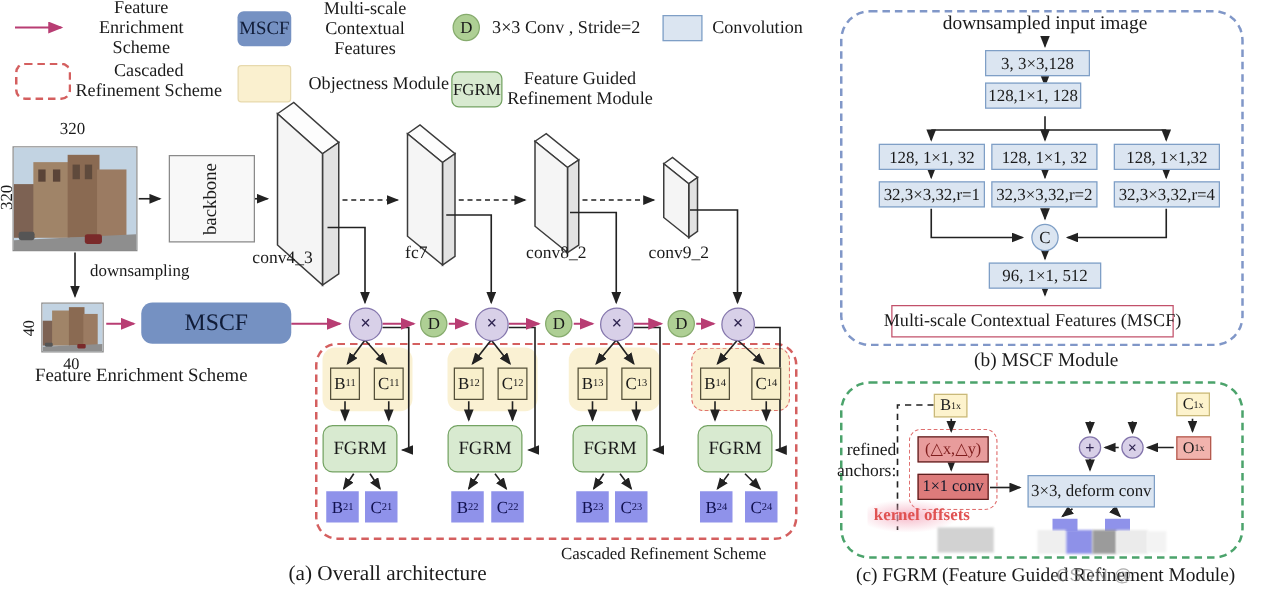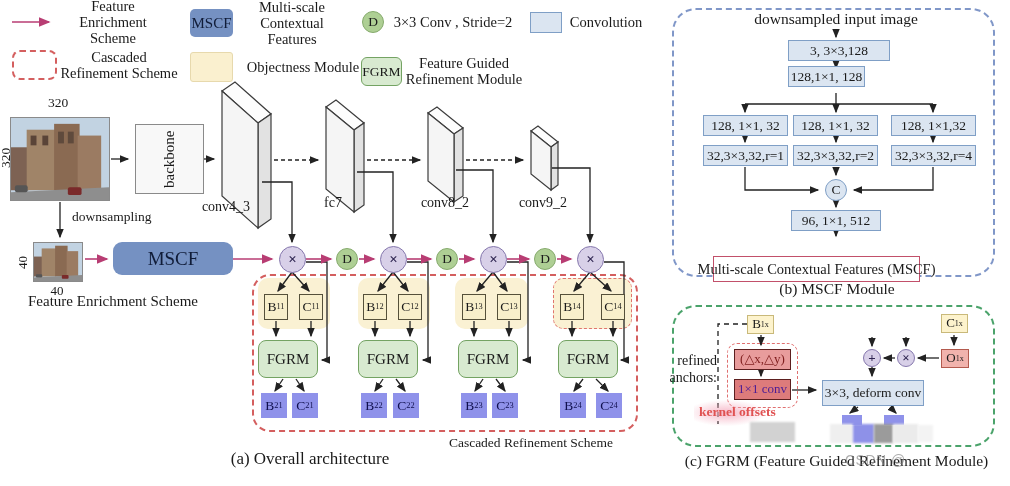--- a/index.html
+++ b/index.html
@@ -24,21 +24,21 @@
   .dashblue{border:2px dashed #8097c8;border-radius:24px}
   .dashgreen{border:2px dashed #4ba36b;border-radius:24px}
   .dashpink{border:1.6px dashed #e07070;border-radius:10px}
   .mscfchip{background:#7591c2;color:#101c38;border-radius:5px;font-size:15px}
   .objchip{background:#faf0cf;border:1px solid #e7d9ad;border-radius:3px}
   .fgrmchip{background:#d8ead0;border:1.3px solid #74a363;border-radius:6px;font-size:13.5px}
   .convchip{background:#dbe5f1;border:1.2px solid #7f9fc6}
   .efbox{background:#d9d2e8;border:1.3px solid #6b5e8e;font-size:13.5px}
   .ylchip{background:#fdf3cd;border:1.3px solid #c9b97a;font-size:13px}
   .off1{background:#e89c9c;border:1.4px solid #5c1f1f;color:#7f1d1d;font-size:13px}
-  .off2{background:#dd7b7b;border:1.4px solid #5c1f1f;color:#4c1d95;font-size:13px}
+  .off2{background:#dd7b7b;border:1.4px solid #5c1f1f;color:#0f172a;font-size:13px}
   .o1xbox{background:#f1b3ad;border:1.3px solid #b35a4e;font-size:13px}
   .mscfout{background:#fff;border:1.5px solid #c2506a;font-size:14.5px}
   .lbl{font-size:14.5px}
   sub{font-size:0.62em;line-height:0}
   .photo{border:1px solid #8a8a8a}
   .wm{font-family:"Liberation Sans","DejaVu Sans",sans-serif;color:rgba(122,122,122,0.62);font-size:14px;letter-spacing:.5px}
   .blur{filter:blur(1px)}
 </style>
 </head>
 <body>
@@ -266,31 +266,31 @@
   <div class="abs ctr purplebox z3" style="left:393px;top:393px;width:26px;height:25px">C<sub>22</sub></div>
   <div class="abs ctr purplebox z3" style="left:461px;top:393px;width:26px;height:25px">B<sub>23</sub></div>
   <div class="abs ctr purplebox z3" style="left:492px;top:393px;width:26px;height:25px">C<sub>23</sub></div>
   <div class="abs ctr purplebox z3" style="left:560px;top:393px;width:26px;height:25px">B<sub>24</sub></div>
   <div class="abs ctr purplebox z3" style="left:596px;top:393px;width:26px;height:25px">C<sub>24</sub></div>
 
   <div class="abs ctr z3" style="left:428px;top:435px;width:206px;height:16px;font-size:13.5px;white-space:nowrap">Cascaded Refinement Scheme</div>
   <div class="abs ctr z3" style="left:210px;top:449px;width:200px;height:20px;font-size:17px;white-space:nowrap">(a) Overall architecture</div>
 
   <div class="abs ctr z3" style="left:741px;top:10px;width:190px;height:18px;font-size:15.5px;white-space:nowrap">downsampled input image</div>
-  <div class="abs ctr bluebox z3" style="left:788px;top:40px;width:102px;height:21px">3, 3×3,128</div>
+  <div class="abs ctr bluebox z3" style="left:788px;top:40px;width:84px;height:21px">3, 3×3,128</div>
   <div class="abs ctr bluebox z3" style="left:788px;top:66px;width:77px;height:21px">128,1×1, 128</div>
   <div class="abs ctr bluebox z3" style="left:703px;top:115px;width:85px;height:21px">128, 1×1, 32</div>
   <div class="abs ctr bluebox z3" style="left:793px;top:115px;width:85px;height:21px">128, 1×1, 32</div>
   <div class="abs ctr bluebox z3" style="left:891px;top:115px;width:85px;height:21px">128, 1×1,32</div>
   <div class="abs ctr bluebox z3" style="left:703px;top:145px;width:85px;height:21px">32,3×3,32,r=1</div>
   <div class="abs ctr bluebox z3" style="left:793px;top:145px;width:85px;height:21px">32,3×3,32,r=2</div>
   <div class="abs ctr bluebox z3" style="left:891px;top:145px;width:85px;height:21px">32,3×3,32,r=4</div>
   <div class="abs ctr circle ccirc z3" style="left:825px;top:179px;width:22px;height:22px">C</div>
   <div class="abs ctr bluebox z3" style="left:791px;top:210px;width:90px;height:21px">96, 1×1, 512</div>
-  <div class="abs ctr mscfout z3" style="left:713px;top:256px;width:207px;height:26px;white-space:nowrap">Multi-scale Contextual Features (MSCF)</div>
+  <div class="abs ctr mscfout z3" style="left:713px;top:244px;width:226px;height:26px;white-space:nowrap">Multi-scale Contextual Features (MSCF)</div>
   <div class="abs ctr z3" style="left:772px;top:280px;width:130px;height:18px;font-size:15.5px;white-space:nowrap">(b) MSCF Module</div>
 
   <div class="abs ctr ylchip z3" style="left:747px;top:315px;width:27px;height:19px">B<sub>1x</sub></div>
   <div class="abs ctr ylchip z3" style="left:941px;top:314px;width:27px;height:19px">C<sub>1x</sub></div>
   <div class="abs z3" style="left:661px;top:352px;width:56px;height:36px;font-size:14px;text-align:right;white-space:pre-line;line-height:17px">refined
 anchors:</div>
   <div class="abs ctr off1 z3" style="left:734px;top:349px;width:57px;height:21px">(△x,△y)</div>
   <div class="abs ctr off2 z3" style="left:734px;top:379px;width:57px;height:21px">1×1 conv</div>
   <div class="abs ctr circle xcirc z3" style="left:863px;top:349px;width:18px;height:18px;font-size:13px">+</div>
   <div class="abs ctr circle xcirc z3" style="left:897px;top:349px;width:18px;height:18px;font-size:13px">×</div>

